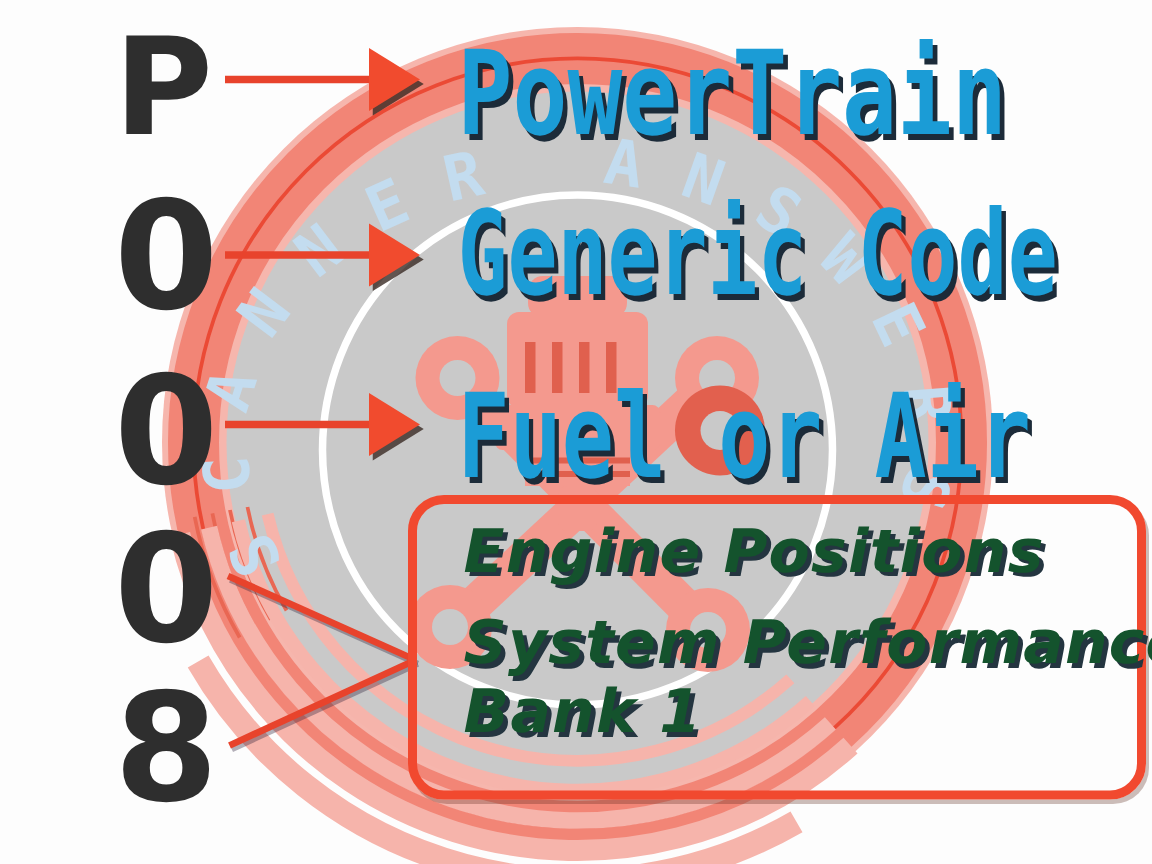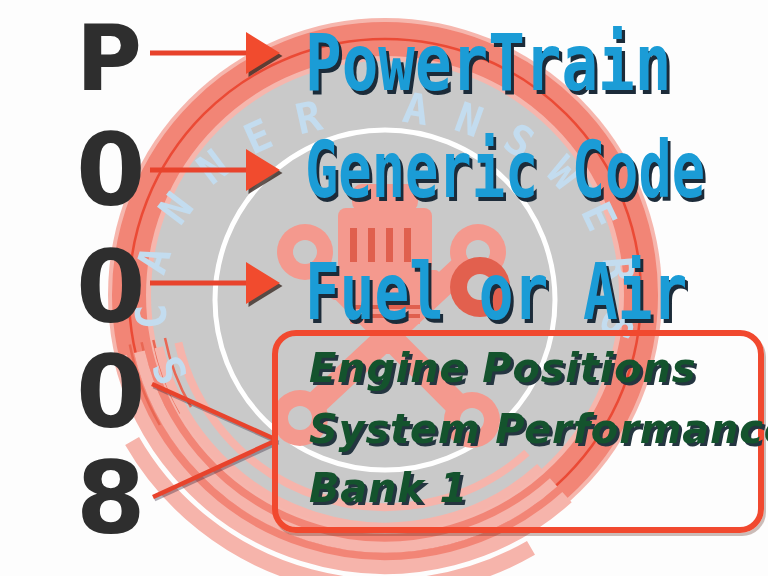--- a/index.html
+++ b/index.html
@@ -41,21 +41,21 @@
   }
   .boxline {
     position:absolute; left:31px; z-index:3;
     font-family:"DejaVu Sans", sans-serif;
     font-style:italic; font-weight:800; font-size:40px; line-height:1;
     letter-spacing:0.8px; white-space:nowrap;
     color:#14532d; text-shadow:3px 3px 0 #243540;
   }
   .boxline.l1 { top:12px; }
   .boxline.l2 { top:73px; }
-  .boxline.l3 { top:132px; }
+  .boxline.l3 { top:119px; }
 </style>
 </head>
 <body>
 
 <div class="stage">
 
   <svg class="badge-layer" width="768" height="576" viewBox="0 0 768 576">
     <g>
       <circle cx="385" cy="295" r="277" fill="#f6b6ad"></circle>
       <circle cx="385" cy="295" r="256" fill="none" stroke="#ee5340" stroke-width="34" opacity="0.5"></circle>

